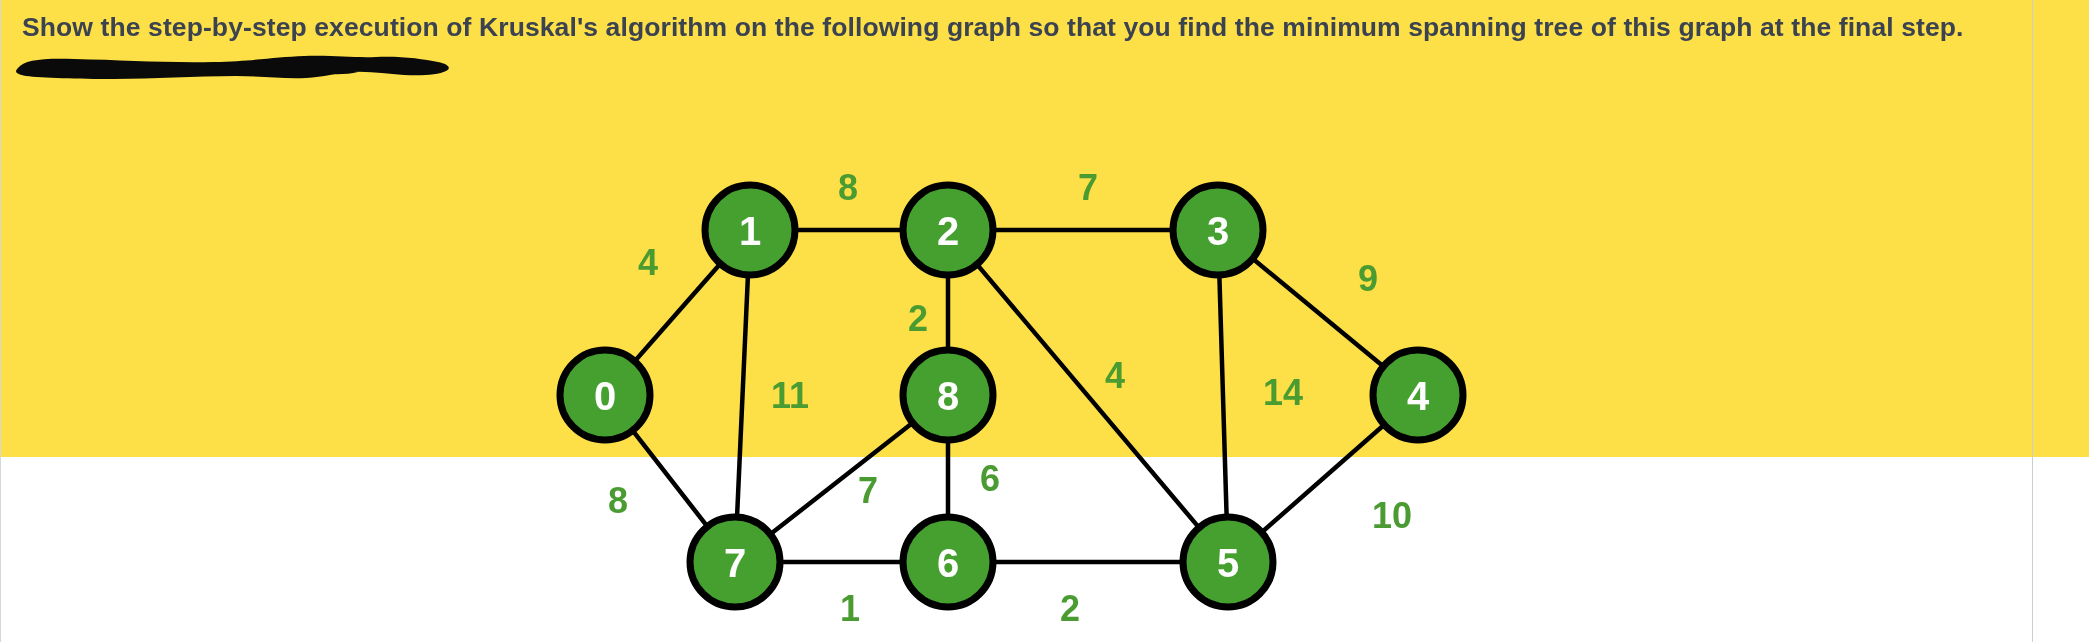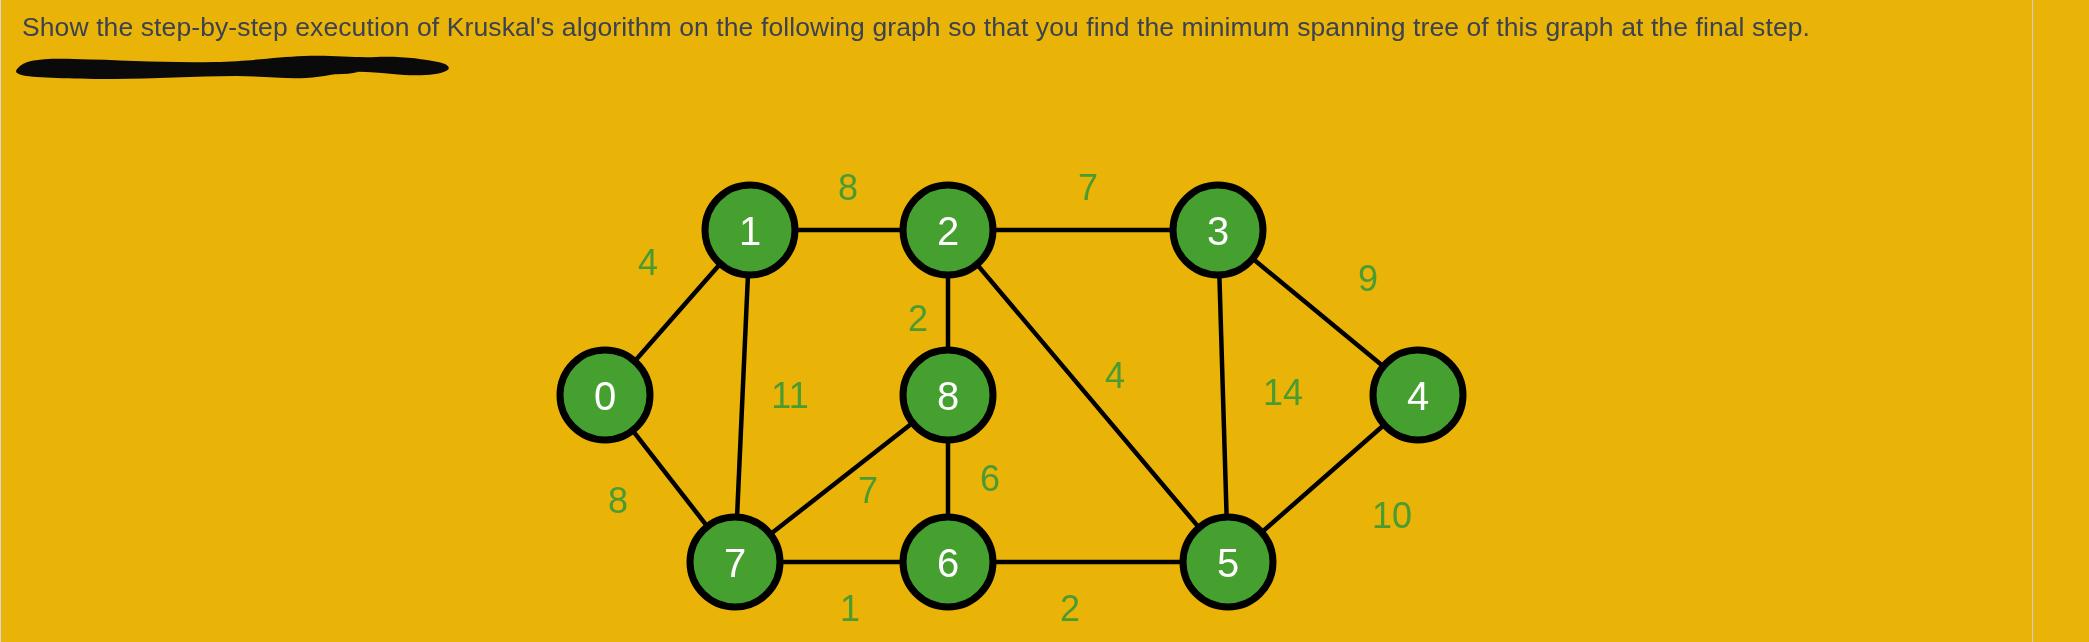--- a/index.html
+++ b/index.html
@@ -11,23 +11,24 @@
   body {
     width: 2089px;
     height: 642px;
     font-family: "Liberation Sans", sans-serif;
     overflow: hidden;
     position: relative;
   }
   #page {
     position: relative;
     width: 2089px;
-    height: 642px;
-    background: #eab308;
+    height: 457px;
+    background: #fde047;
     box-sizing: border-box;
+    font-weight: bold;
   }
   .edge-rule-left {
     position: absolute;
     left: 0px;
     top: 0px;
     width: 1px;
     height: 642px;
     background: #d4d8dd;
   }
   .edge-rule-right {

